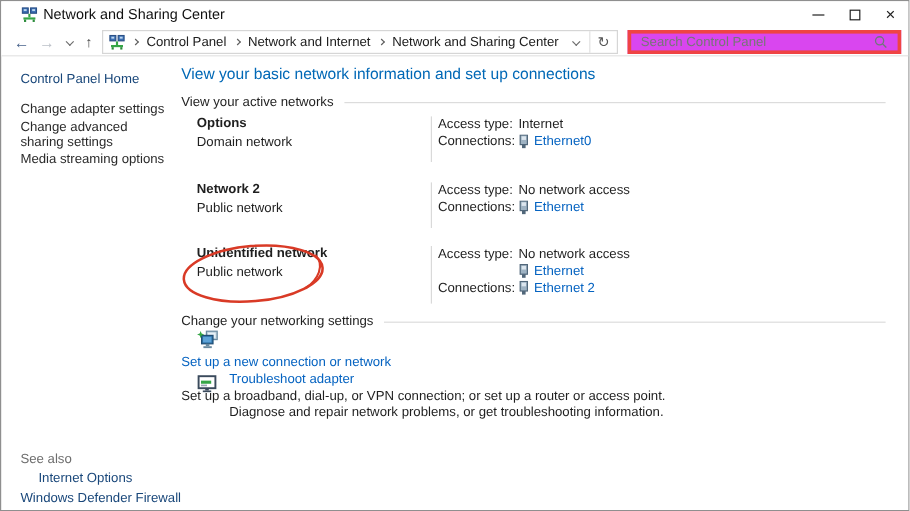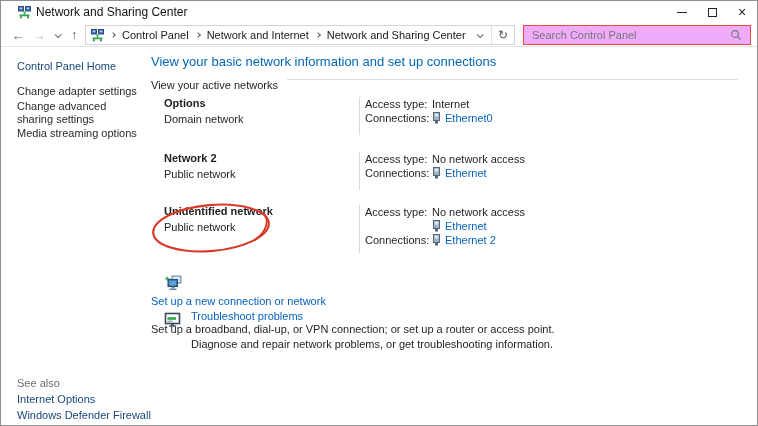--- a/index.html
+++ b/index.html
@@ -26,32 +26,32 @@
   .navchev { left:48px; width:16px; }
   .up      { left:64px; width:18px; color:#4a4a4a; font-size:12px; }
   .chev-down { display:inline-block; width:5px; height:5px; border-right:1px solid #6d6d6d; border-bottom:1px solid #6d6d6d; transform:rotate(45deg) translateY(-1px); }
   .addressbar { position:absolute; left:84px; top:2px; width:430px; height:20px; border:1px solid #d6d6d6; display:flex; align-items:center; background:#fff; }
   .addressbar .appicon { margin-left:5px; width:13px; height:13px; flex:0 0 auto; }
   .crumb-sep { display:inline-block; width:4px; height:4px; border-right:1px solid #5f5f5f; border-bottom:1px solid #5f5f5f; transform:rotate(-45deg); margin:0 7px; flex:0 0 auto; }
   .crumb { color:#202020; white-space:nowrap; cursor:default; }
   .addr-right { margin-left:auto; display:flex; height:100%; }
   .addr-btn { width:23px; height:100%; display:flex; align-items:center; justify-content:center; border-left:1px solid #e2e2e2; color:#555; }
   .refresh { font-size:12px; }
-  .searchbox { position:absolute; left:522px; top:2px; width:228px; height:20px; border:1px solid #ef4444; display:flex; align-items:center; background:#f0abfc; }
+  .searchbox { position:absolute; left:522px; top:2px; width:228px; height:20px; border:3px solid #ef4444; display:flex; align-items:center; background:#d946ef; }
   .searchbox input { flex:1; border:none; outline:none; font-family:"Liberation Sans",sans-serif; font-size:11px; color:#333; padding-left:8px; background:transparent; }
   .searchbox input::placeholder { color:#767676; opacity:1; }
   .searchbox svg { margin-right:8px; flex:0 0 auto; }
   
   .side-item { position:absolute; left:16px; cursor:pointer; }
   .navy { color:#19477a; }
   .task { color:#2b2b2b; }
   .gray { color:#6d6d6d; }
   
   .heading { position:absolute; left:150px; top:53px; font-size:13px; color:#0068b6; }
-  .section-row { position:absolute; left:150px; width:587px; display:flex; align-items:flex-start; }
+  .section-row { position:absolute; left:150px; width:587px; display:flex; align-items:center; }
   .section-row .lbl { color:#1f1f1f; white-space:nowrap; }
   .section-row .rule { flex:1; border-top:1px solid #dcdcdc; margin-left:9px; }
   .net-row { position:absolute; left:150px; width:587px; display:flex; }
   .net-left { width:208px; padding-left:13px; }
   .net-name { font-weight:bold; color:#1f1f1f; }
   .net-type { margin-top:4px; color:#1f1f1f; }
   .net-right { flex:1; border-left:1px solid #d9d9d9; padding-left:5px; }
   .kv { display:flex; line-height:14px; align-items:flex-end; }
   .kv .k { width:67px; flex:0 0 auto; color:#1f1f1f; }
   .kv .v { color:#1f1f1f; }
@@ -143,21 +143,21 @@
       </svg>
     </div>
   </div>
 
   <div class="side-item navy" style="top:59px;">Control Panel Home</div>
   <div class="side-item task" style="top:84px;">Change adapter settings</div>
   <div class="side-item task" style="top:99px; width:124px; line-height:13px;">Change advanced sharing settings</div>
   <div class="side-item task" style="top:126px;">Media streaming options</div>
 
   <div class="side-item gray" style="top:376px;">See also</div>
-  <div class="side-item navy" style="top:392px;">Internet Options</div>
+  <div class="side-item navy" style="top:392px;margin-left:15px;">Internet Options</div>
   <div class="side-item navy" style="top:408px;">Windows Defender Firewall</div>
 
   <div class="heading">View your basic network information and set up connections</div>
 
   <div class="section-row" style="top:78px;">
     <span class="lbl">View your active networks</span>
     <span class="rule"></span>
   </div>
 
   <div class="net-row" style="top:96px; min-height:38px;">
@@ -244,20 +244,24 @@
         </span>
       </div>
     </div>
   </div>
 
   <svg class="annotation" viewBox="0 0 132 58">
     <ellipse cx="64" cy="29" rx="58" ry="23" fill="none" stroke="#d93a26" stroke-width="2.1" transform="rotate(-5 64 29)" stroke-linecap="round"></ellipse>
     <path d="M 116 14 C 124 22, 118 34, 108 41" fill="none" stroke="#d93a26" stroke-width="1.8" stroke-linecap="round"></path>
   </svg>
 
+  <div class="section-row" style="top:261px;">
+    <span class="lbl">Change your networking settings</span>
+    <span class="rule"></span>
+  </div>
 
   <div class="task-item" style="top:273px;flex-direction:column;">
     <div class="ico">
       <svg width="18" height="18" viewBox="0 0 18 18">
         <rect x="8" y="1" width="9" height="7" fill="#b8cdd9" stroke="#6a8aa0"></rect>
         <rect x="9.3" y="2.2" width="6.4" height="4.4" fill="#e8f1f7"></rect>
         <rect x="4" y="4.5" width="9.5" height="7" fill="#2f73a8" stroke="#1f4d74"></rect>
         <rect x="5.2" y="5.7" width="7" height="4.6" fill="#5ea3d8"></rect>
         <rect x="7.5" y="11.5" width="3" height="2" fill="#6a8aa0"></rect>
         <rect x="5.5" y="13.5" width="7" height="1.6" fill="#6a8aa0"></rect>
@@ -274,18 +278,18 @@
     <div class="ico">
       <svg width="18" height="18" viewBox="0 0 18 18">
         <rect x="1.5" y="2.5" width="14" height="10" fill="#ffffff" stroke="#3a4a5c" stroke-width="1.6"></rect>
         <rect x="3.5" y="6.2" width="8.5" height="2.6" fill="#35a546"></rect>
         <rect x="3.5" y="9.5" width="5" height="1.4" fill="#9aa7b4"></rect>
         <rect x="7" y="12.8" width="3" height="1.6" fill="#3a4a5c"></rect>
         <rect x="5" y="14.4" width="7" height="1.4" fill="#3a4a5c"></rect>
       </svg>
     </div>
     <div>
-      <div class="task-title">Troubleshoot problems</div>
+      <div class="task-title">Troubleshoot adapter</div>
       <div class="task-desc">Diagnose and repair network problems, or get troubleshooting information.</div>
     </div>
   </div>
 
 </div>
 
 </body></html>

